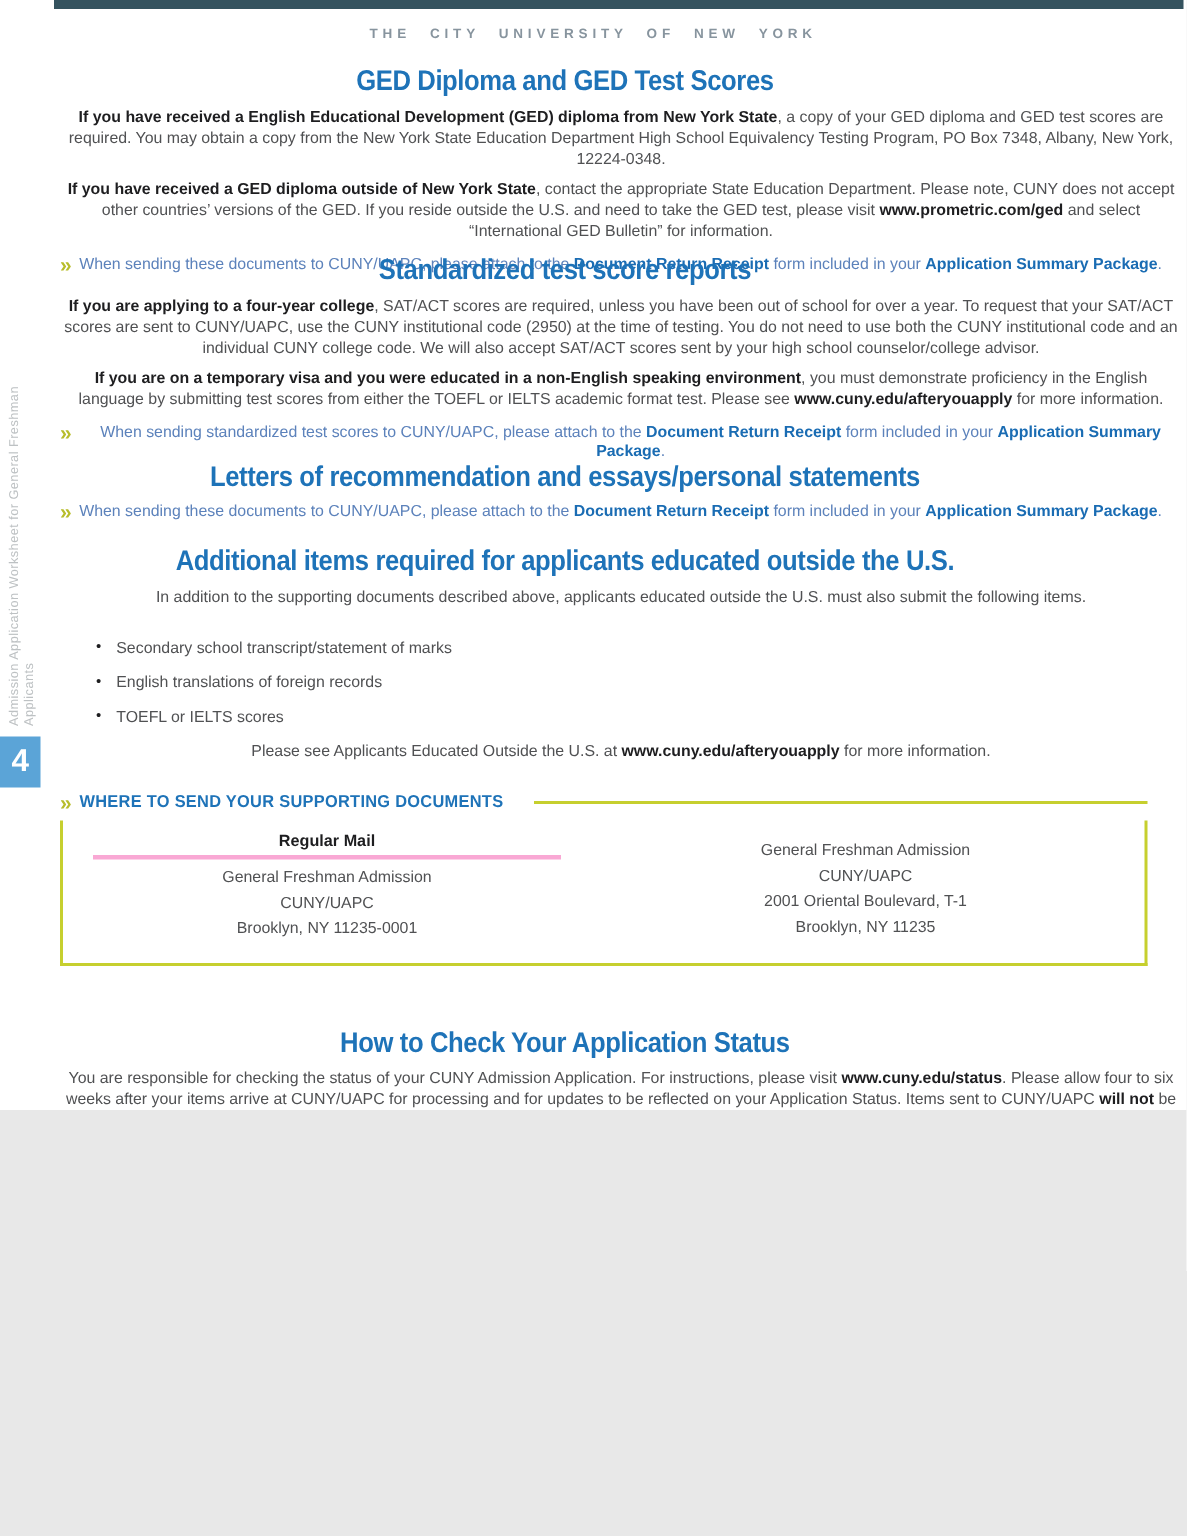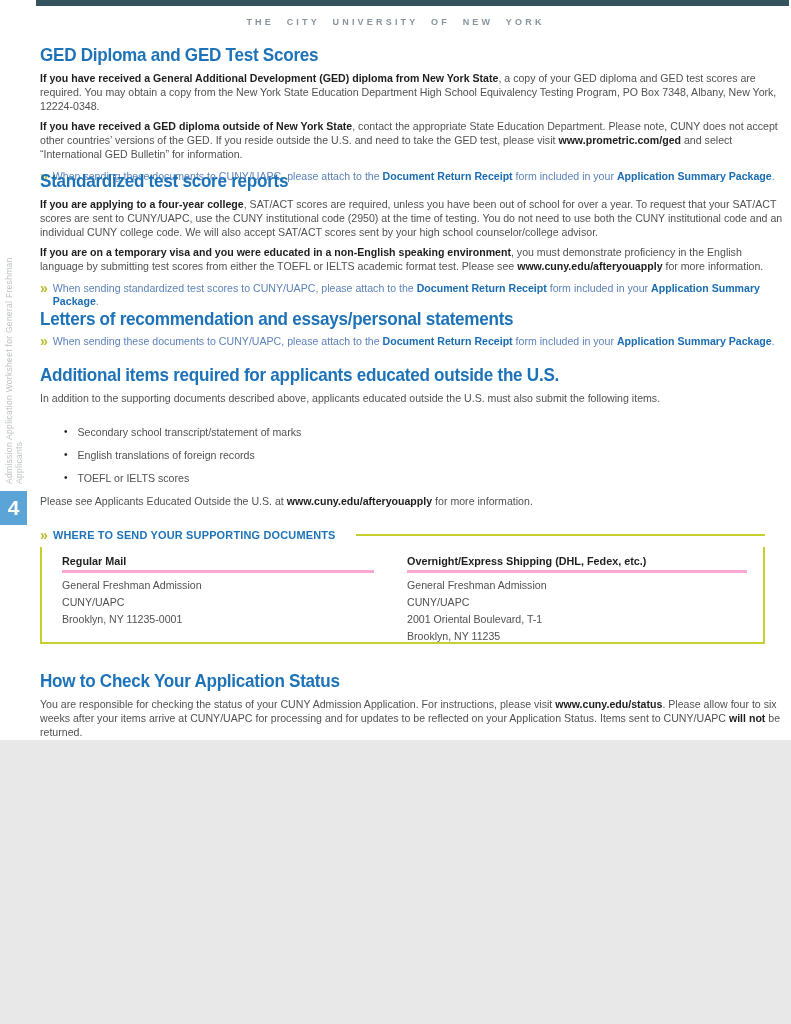--- a/index.html
+++ b/index.html
@@ -13,21 +13,21 @@
 
   
   .sidebar-text { position:absolute; left:4px; top:238px; height:246px;
     writing-mode:vertical-rl; transform:rotate(180deg);
     font-size:8.5px; color:#bdc1c3; letter-spacing:0.3px; }
   .page-badge { position:absolute; left:0; top:491px; width:27px; height:34px;
     background:#5ba4d7; color:#fff; font-weight:bold; font-size:21px;
     display:flex; align-items:center; justify-content:center; }
 
   .content { position:absolute; left:40px; top:0; width:748px; height:1024px; }
-  section { position:absolute; left:0; width:748px; }
+  section { position:absolute; left:0; width:748px;text-align:center; }
 
   .sec-title { color:#1e73b8; font-size:19px; font-weight:bold; letter-spacing:-0.3px;
     transform:scaleX(0.9); transform-origin:left center; white-space:nowrap; margin-bottom:5px; }
   .para { font-size:10.6px; line-height:14px; color:#505153; margin-bottom:6px; }
   .para strong, .bullet-text strong { color:#1e1e20; }
   .note { display:flex; gap:6px; margin-top:9px; font-size:10.6px; line-height:13px; }
   .chev { color:#b8bd2b; font-weight:bold; font-size:14px; line-height:12px; letter-spacing:-1px; }
   .note-text { color:#5c82bb; }
   .note-text strong { color:#1a6cb3; }
 
@@ -76,21 +76,21 @@
   <div class="top-bar"></div>
   <div class="masthead">THE CITY UNIVERSITY OF NEW YORK</div>
 
   <div class="sidebar-text">Admission Application Worksheet for General Freshman Applicants</div>
   <div class="page-badge">4</div>
 
   <div class="content">
 
     <section style="top:44px">
       <div class="sec-title">GED Diploma and GED Test Scores</div>
-      <div class="para"><strong>If you have received a General Additional Development (GED) diploma from New York State</strong><span>, a copy of your GED diploma and GED test scores are required. You may obtain a copy from the New York State Education Department High School Equivalency Testing Program, PO Box 7348, Albany, New York, 12224-0348.</span></div>
+      <div class="para"><strong>If you have received a English Educational Development (GED) diploma from New York State</strong><span>, a copy of your GED diploma and GED test scores are required. You may obtain a copy from the New York State Education Department High School Equivalency Testing Program, PO Box 7348, Albany, New York, 12224-0348.</span></div>
       <div class="para"><strong>If you have received a GED diploma outside of New York State</strong><span>, contact the appropriate State Education Department. Please note, CUNY does not accept other countries’ versions of the GED. If you reside outside the U.S. and need to take the GED test, please visit </span><strong>www.prometric.com/ged</strong><span> and select “International GED Bulletin” for information.</span></div>
       <div class="note">
         <span class="chev">»</span>
         <span class="note-text"><span>When sending these documents to CUNY/UAPC, please attach to the </span><strong>Document Return Receipt</strong><span> form included in your </span><strong>Application Summary Package</strong><span>.</span></span>
       </div>
     </section>
 
     <section style="top:170px">
       <div class="sec-title">Standardized test score reports</div>
       <div class="para"><strong>If you are applying to a four-year college</strong><span>, SAT/ACT scores are required, unless you have been out of school for over a year. To request that your SAT/ACT scores are sent to CUNY/UAPC, use the CUNY institutional code (2950) at the time of testing. You do not need to use both the CUNY institutional code and an individual CUNY college code. We will also accept SAT/ACT scores sent by your high school counselor/college advisor.</span></div>
@@ -136,32 +136,31 @@
       <div class="send-body">
         <div class="send-col c0">
           <div class="col-head">Regular Mail</div>
           <div class="col-lines">
             <div>General Freshman Admission</div>
             <div>CUNY/UAPC</div>
             <div>Brooklyn, NY 11235-0001</div>
           </div>
         </div>
         <div class="send-col c1">
-          <div class="col-head">Overnight/Express Shipping (DHL, Fedex, etc.)</div>
           <div class="col-lines">
             <div>General Freshman Admission</div>
             <div>CUNY/UAPC</div>
             <div>2001 Oriental Boulevard, T-1</div>
             <div>Brooklyn, NY 11235</div>
           </div>
         </div>
       </div>
     </section>
 
-    <section style="top:670px">
+    <section style="top:685px">
       <div class="sec-title">How to Check Your Application Status</div>
       <div class="para"><span>You are responsible for checking the status of your CUNY Admission Application. For instructions, please visit </span><strong>www.cuny.edu/status</strong><span>. Please allow four to six weeks after your items arrive at CUNY/UAPC for processing and for updates to be reflected on your Application Status. Items sent to CUNY/UAPC </span><strong>will not</strong><span> be returned.</span></div>
     </section>
 
     <section class="notes-wrap" style="top:752px">
       <div class="box-title-row">
         <span class="chev">»</span>
         <span class="notes-label">Notes:</span>
         <span class="title-rule"></span>
       </div>

